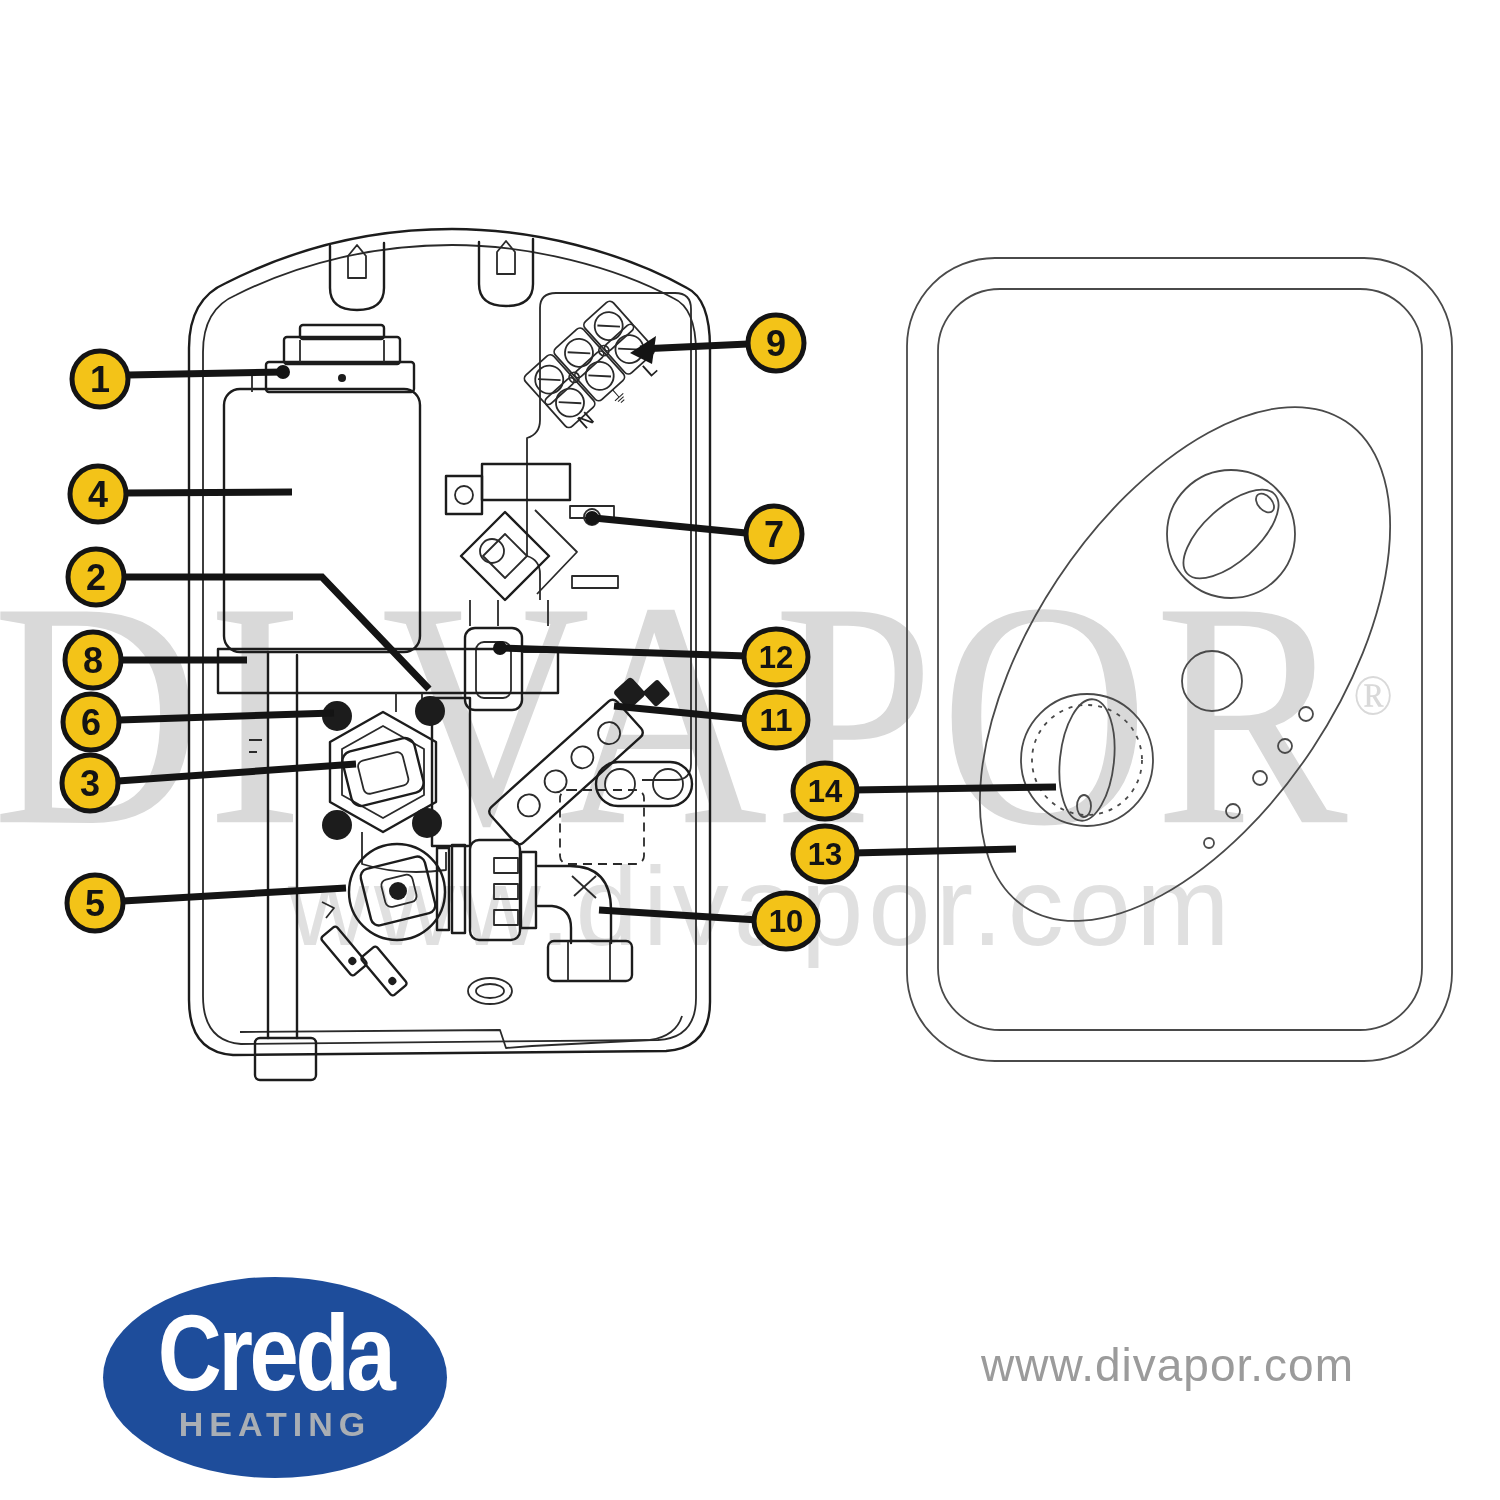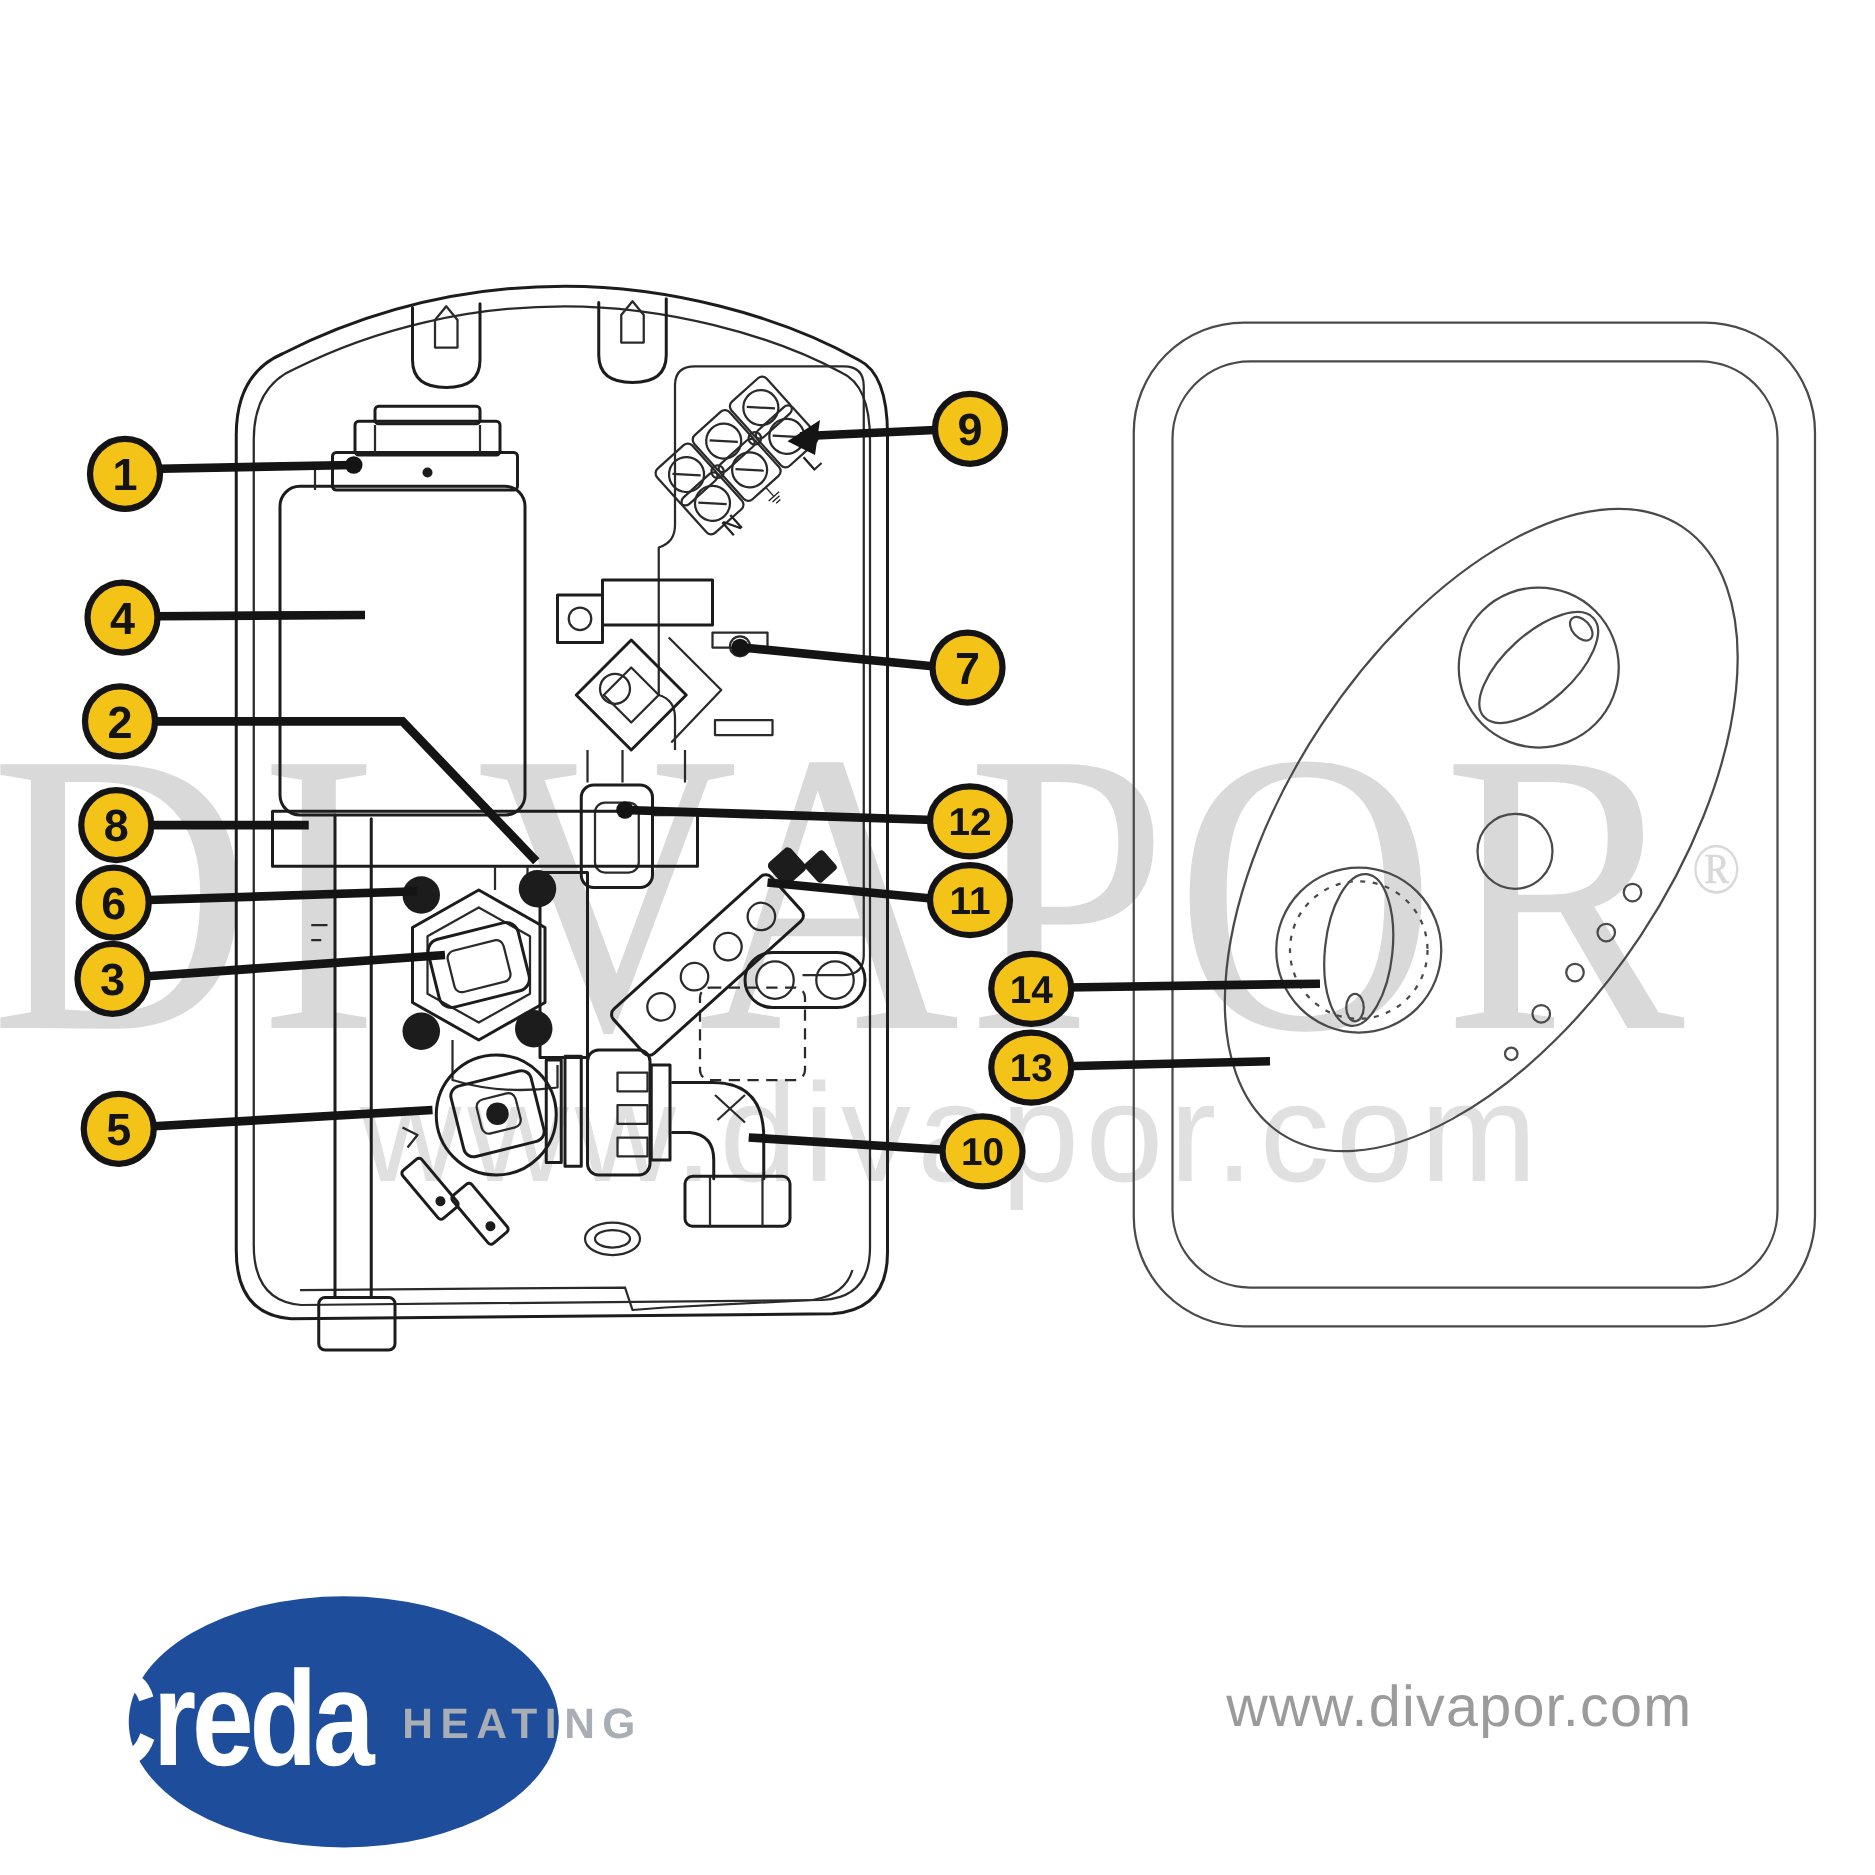--- a/index.html
+++ b/index.html
@@ -15,21 +15,21 @@
   
   svg.diagram{position:absolute;left:0;top:0;}
   .art{fill:none;stroke:#1c1c1c;stroke-width:2.4;stroke-linejoin:round;stroke-linecap:round;}
   .art-thin{fill:none;stroke:#2a2a2a;stroke-width:1.8;stroke-linejoin:round;}
   .dark{fill:#1c1c1c;stroke:none;}
   .cover{fill:none;stroke:#4a4a4a;stroke-width:1.8;stroke-linejoin:round;}
   .tlabel{font-family:"DejaVu Sans",sans-serif;font-size:19px;fill:#222;}
   .callout-num{font-family:"Liberation Sans",sans-serif;font-weight:700;fill:#141414;text-anchor:middle;}
   
   .creda-oval{position:absolute;left:103px;top:1277px;width:344px;height:201px;border-radius:50%;
-              background:var(--creda-blue,#1e4d9b);display:flex;flex-direction:row;
+              background:var(--creda-blue,#1e4d9b);display:flex;flex-direction:column;
               align-items:center;justify-content:center;}
   .creda-brand{color:#fff;font-weight:700;font-size:108px;line-height:96px;letter-spacing:-4px;
                transform:scaleX(.82);margin-top:-6px;}
   .creda-tag{color:var(--creda-gray,#a9aeb4);font-weight:700;font-size:34px;letter-spacing:6px;
              margin-top:4px;}
   .dv-wrap{position:absolute;left:845px;top:1336px;width:645px;text-align:center;}
   .dv-brand{font-family:"Liberation Serif",serif;font-size:128px;line-height:120px;
             letter-spacing:6px;color:var(--dv-gray,#63646a);white-space:nowrap;}
   .dv-reg{font-size:38px;vertical-align:super;}
   .dv-url{font-family:"Liberation Sans",sans-serif;font-size:46px;color:var(--dv-url-gray,#9b9b9b);

